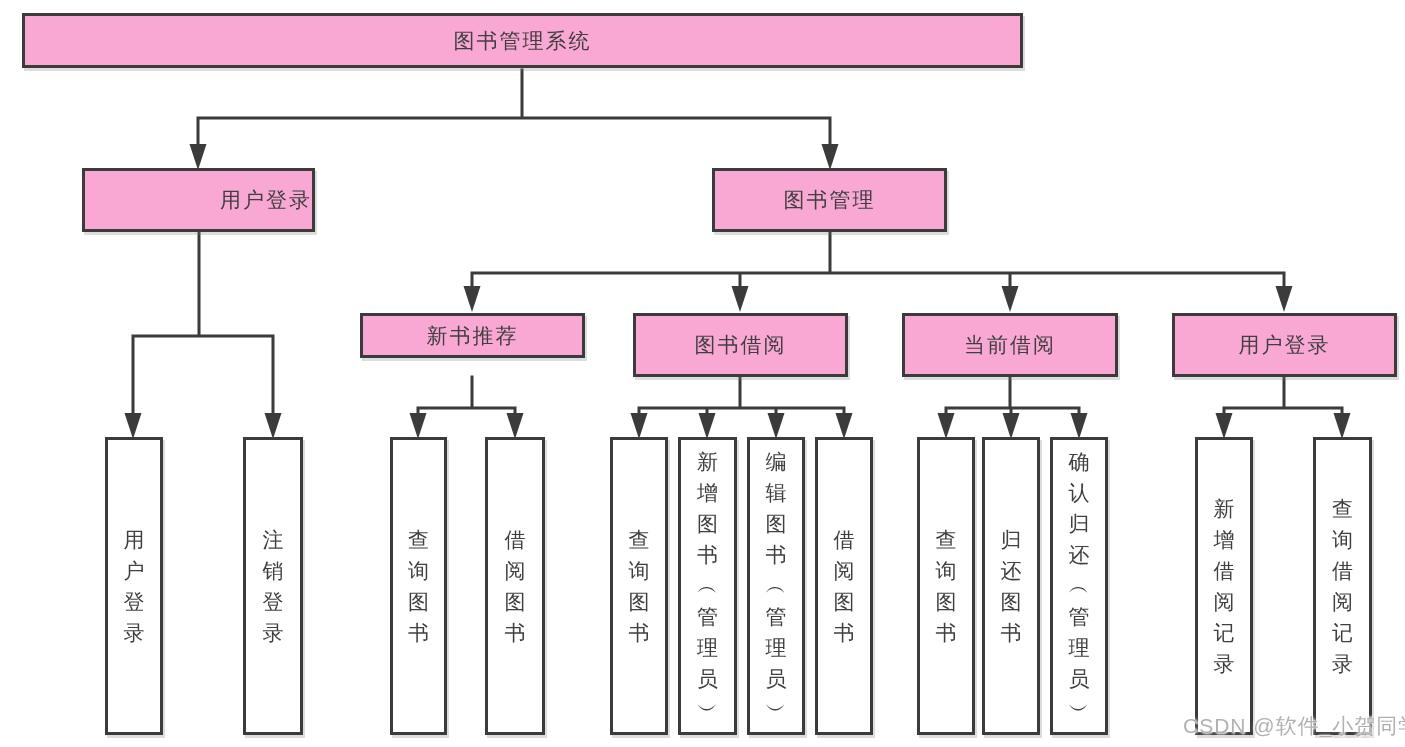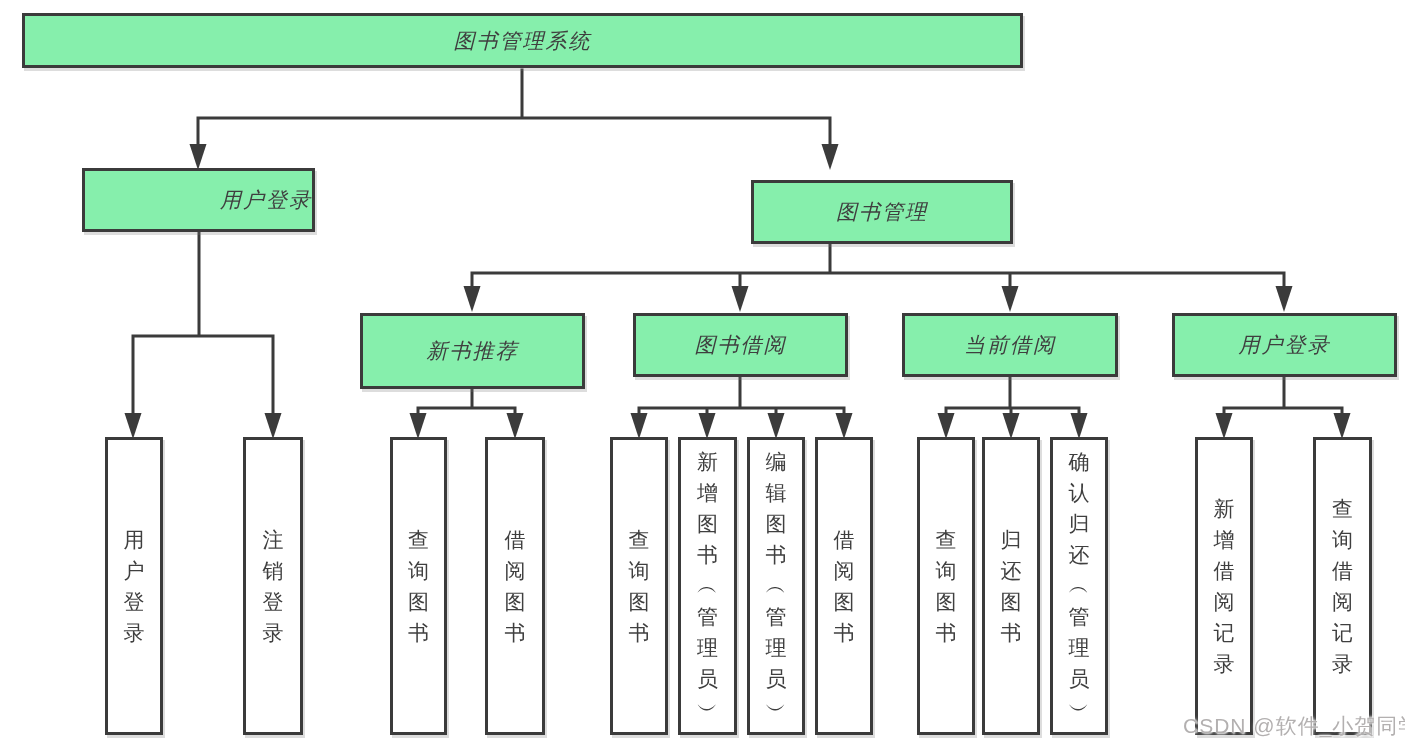--- a/index.html
+++ b/index.html
@@ -13,30 +13,29 @@
   }
   .wires {
     position: absolute;
     left: 0; top: 0;
     z-index: 1;
   }
   .node {
     position: absolute;
     box-sizing: border-box;
     border: 3px solid #3b3b3b;
-    background: #86efac;
+    background: #f9a8d4;
     display: flex;
     align-items: center;
     justify-content: center;
     font-size: 21px;
     letter-spacing: 2px;
     color: #3f3f3f;
     z-index: 2;
     box-shadow: 2px 3px 0 rgba(120,120,120,0.25);
-    font-style: italic;
   }
   .leaf {
     position: absolute;
     top: 437px;
     height: 298px;
     box-sizing: border-box;
     border: 3px solid #3b3b3b;
     background: #ffffff;
     display: flex;
     align-items: center;
@@ -99,25 +98,25 @@
       <polygon points="1333.5,413 1350.5,413 1342,439" fill="#3b3b3b"></polygon>
     </svg>
 
   <div class="node" style="left:22px; top:13px; width:1001px; height:55px;">
     <span>图书管理系统</span>
   </div>
 
   <div class="node" style="left:82px; top:168px; width:233px; height:64px;justify-content:flex-end;">
     <span>用户登录</span>
   </div>
-  <div class="node" style="left:712px; top:180px; width:262px; height:64px;margin-left:39px;">
+  <div class="node" style="left:712px; top:168px; width:235px; height:64px;">
     <span>图书管理</span>
   </div>
 
-  <div class="node" style="left:360px; top:313px; width:225px; height:76px;text-align:right;">
+  <div class="node" style="left:360px; top:313px; width:225px; height:45px;text-align:right;">
     <span>新书推荐</span>
   </div>
   <div class="node" style="left:902px; top:313px; width:216px; height:64px;">
     <span>当前借阅</span>
   </div>
   <div class="node" style="left:633px; top:313px; width:215px; height:64px;">
     <span>图书借阅</span>
   </div>
   <div class="node" style="left:1172px; top:313px; width:225px; height:64px;">
     <span>用户登录</span>

